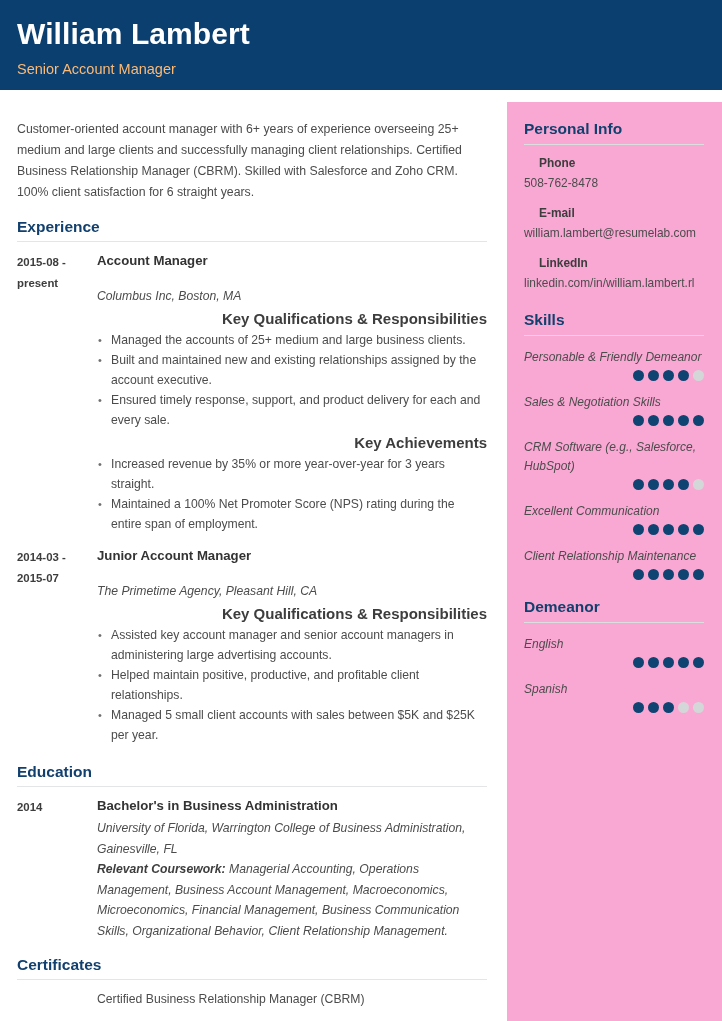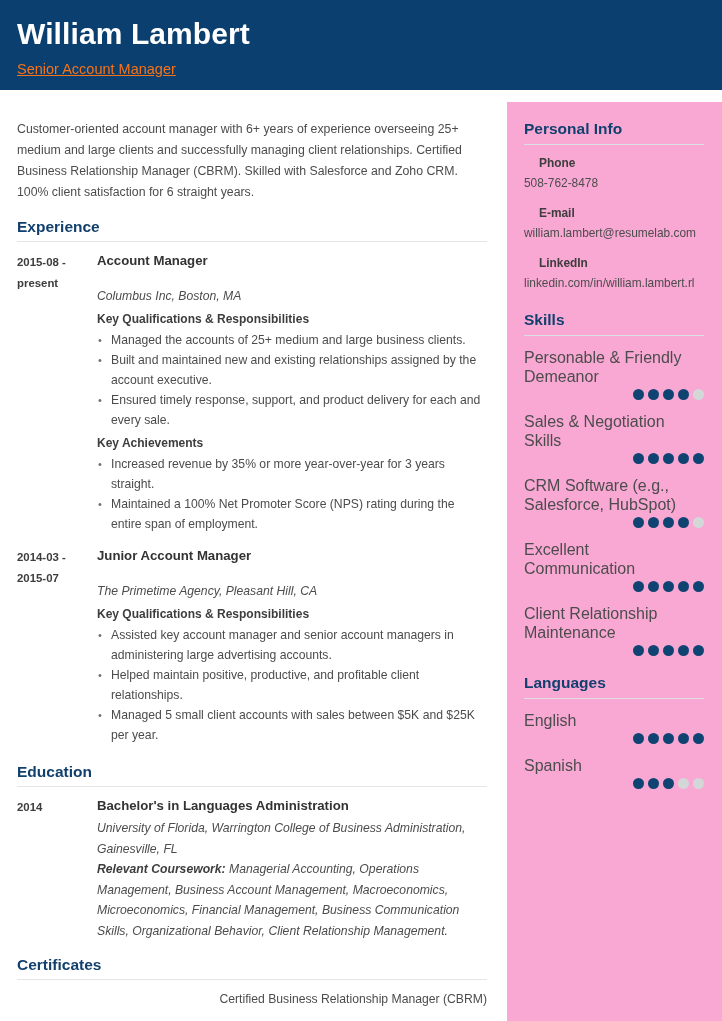--- a/index.html
+++ b/index.html
@@ -31,26 +31,25 @@
   }
   .header-name {
     color: #ffffff;
     font-size: 30px;
     font-weight: bold;
     line-height: 36px;
     letter-spacing: 0.1px;
     margin: 0;
   }
   .header-title {
-    color: #f97316;
+    color: #fdba74;
     font-size: 14.5px;
     font-weight: normal;
     line-height: 20px;
     margin: 7px 0 0 0;
-    text-decoration: underline;
   }
 
   
   .body-area {
     position: absolute;
     top: 102px; left: 0;
     width: 722px;
     height: 931px;
   }
   .main-col {
@@ -124,25 +123,26 @@
     margin: 0 0 2px 0;
   }
   .job-company {
     font-size: 12.2px;
     font-style: italic;
     color: #4c4c4c;
     line-height: 19px;
     margin: 16px 0 3px 0;
   }
   .sub-head {
-    font-size: 12px;
+    font-size: 15px;
     font-weight: bold;
     color: #3d3d3d;
     line-height: 20px;
     margin: 2px 0 1px 0;
+    text-align: right;
   }
   ul.bullets {
     list-style: none;
     margin: 0 0 3px 0;
     padding: 0;
   }
   ul.bullets li {
     position: relative;
     font-size: 12.2px;
     line-height: 20px;
@@ -164,21 +164,20 @@
     color: #4c4c4c;
     margin: 0;
     font-style: italic;
   }
   .edu-line b { color: #3d3d3d; }
   .cert-item {
     font-size: 12.2px;
     line-height: 20px;
     color: #4c4c4c;
     margin: 0 0 12px 0;
-    text-align: right;
   }
   .cert-list { margin-left: 80px; }
 
   
   .side-head {
     color: #12406e;
     font-size: 15.5px;
     font-weight: bold;
     line-height: 20px;
     margin: 0 0 0 0;
@@ -200,24 +199,25 @@
   }
   .info-value {
     font-size: 11.9px;
     color: #4c4c4c;
     line-height: 19px;
     margin: 0 8px 11px 0;
     word-break: break-word;
   }
   .rate-item { margin-bottom: 10px; }
   .rate-label {
-    font-size: 16px;
+    font-size: 12px;
     color: #4c4c4c;
     line-height: 19px;
     margin: 12px 0 3px 0;
+    font-style: italic;
   }
   .dots {
     display: flex;
     justify-content: flex-end;
     gap: 4px;
     padding-right: 0;
   }
   .dot {
     width: 11px;
     height: 11px;
@@ -286,21 +286,21 @@
         </div>
 
       <div class="sec-head">Education</div>
       <div class="sec-rule"></div>
       <div id="education-list">
           <div class="entry">
             <div class="entry-dates">
               <div>2014</div>
             </div>
             <div class="entry-body">
-              <div class="job-title">Bachelor's in Languages Administration</div>
+              <div class="job-title">Bachelor's in Business Administration</div>
               <div class="edu-line">University of Florida, Warrington College of Business Administration, Gainesville, FL</div>
               <div class="edu-line"><b>Relevant Coursework:</b> Managerial Accounting, Operations Management, Business Account Management, Macroeconomics, Microeconomics, Financial Management, Business Communication Skills, Organizational Behavior, Client Relationship Management.</div>
             </div>
           </div>
         </div>
 
       <div class="sec-head">Certificates</div>
       <div class="sec-rule"></div>
       <div class="cert-list" id="certificates-list">
           <div class="cert-item">Certified Business Relationship Manager (CBRM)</div>
@@ -375,21 +375,21 @@
                 <span class="dot on"></span>
                 <span class="dot on"></span>
                 <span class="dot on"></span>
                 <span class="dot on"></span>
               </div>
             </div>
           </div>
       </div>
 
       <div class="side-block">
-        <div class="side-head">Languages</div>
+        <div class="side-head">Demeanor</div>
         <div class="side-rule"></div>
         <div id="languages-list">
             <div class="rate-item">
               <div class="rate-label">English</div>
               <div class="dots">
                 <span class="dot on"></span>
                 <span class="dot on"></span>
                 <span class="dot on"></span>
                 <span class="dot on"></span>
                 <span class="dot on"></span>

